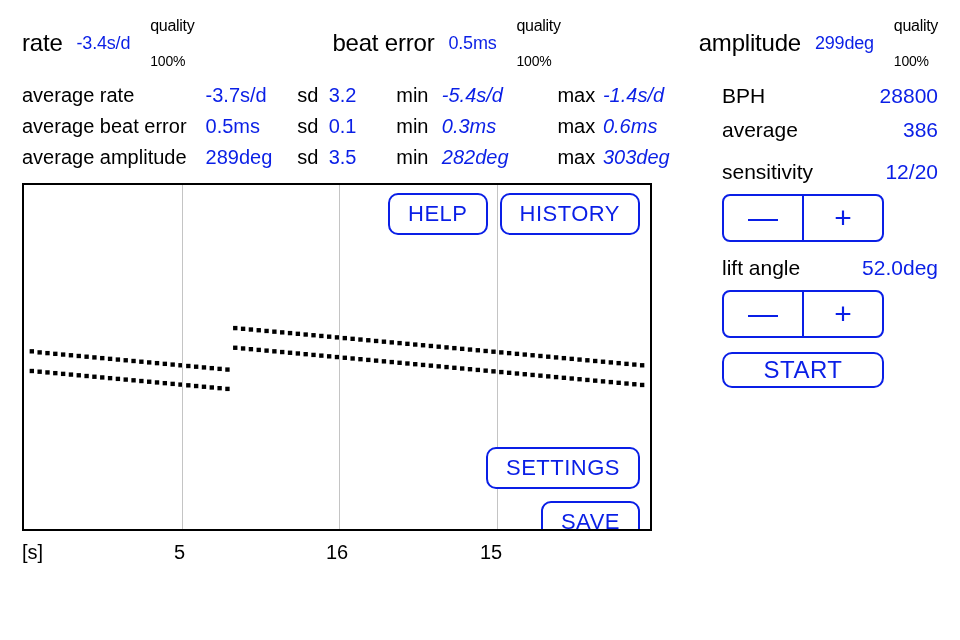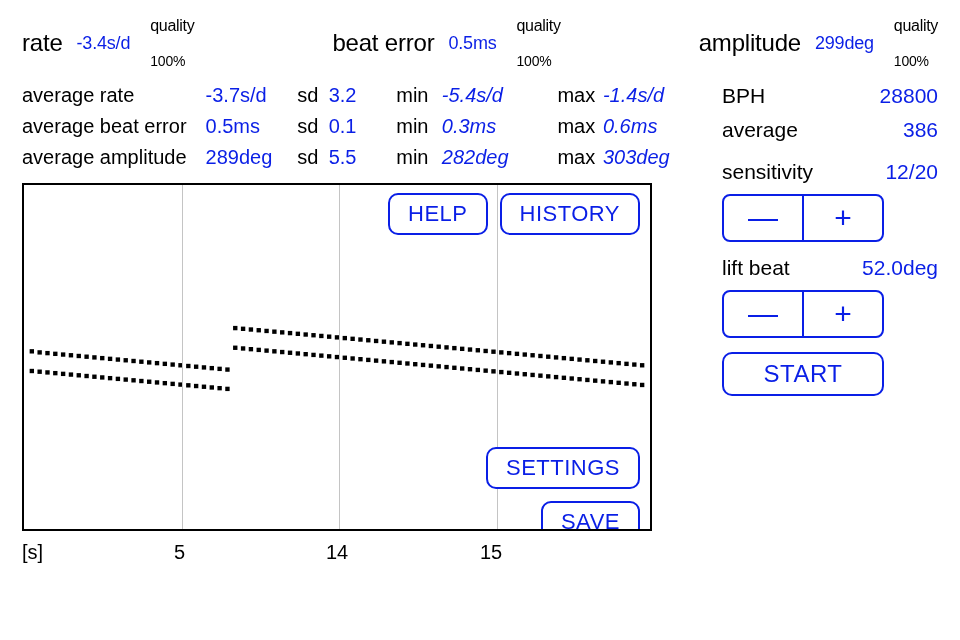--- a/index.html
+++ b/index.html
@@ -59,21 +59,21 @@
     font-size: 21px;
   }
   .side .kv { display: flex; justify-content: space-between; margin: 4px 0 10px; gap: 17px; }
   .btn {
     border: 2px solid #0a1fe6;
     color: #0a1fe6;
     border-radius: 10px;
     background: #fff;
     font-size: 24px;
     letter-spacing: 0.5px;
-    height: 44px;
+    height: 36px;
     display: flex; align-items: center; justify-content: center;
     cursor: pointer; user-select: none;
   }
   .stepper {
     display: flex;
     width: 162px;
     height: 48px;
     border: 2px solid #0a1fe6;
     border-radius: 8px;
     overflow: hidden;
@@ -163,21 +163,21 @@
       <span class="sdval valnum">0.1</span>
       <span class="mm">min</span>
       <span class="mmval valnum">0.3ms</span>
       <span class="mm">max</span>
       <span class="mmval valnum">0.6ms</span>
     </div>
     <div class="row">
       <span class="lbl">average amplitude</span>
       <span class="vcol valnum">289deg</span>
       <span class="sd">sd</span>
-      <span class="sdval valnum">5.5</span>
+      <span class="sdval valnum">3.5</span>
       <span class="mm">min</span>
       <span class="mmval valnum">282deg</span>
       <span class="mm">max</span>
       <span class="mmval valnum">303deg</span>
     </div>
   </div>
 
   <div class="side">
     <div class="kv">
       <span>BPH</span>
@@ -193,21 +193,21 @@
     </div>
     <div class="stepper">
       <div class="half">
         <span>—</span>
       </div>
       <div class="half">
         <span>+</span>
       </div>
     </div>
     <div class="kv">
-      <span>lift beat</span>
+      <span>lift angle</span>
       <span class="valnum">52.0deg</span>
     </div>
     <div class="stepper">
       <div class="half">
         <span>—</span>
       </div>
       <div class="half">
         <span>+</span>
       </div>
     </div>
@@ -387,19 +387,19 @@
           <div class="btn">HISTORY</div>
         </div>
         <div class="btn settings">SETTINGS</div>
         <div class="btn">SAVE</div>
       </div>
     </div>
     <div class="xaxis">
       <span class="xunit">[s]</span>
       <span id="xticks">
           <span class="xtick" style="left: 157.5px;">5</span>
-          <span class="xtick" style="left: 315px;">14</span>
+          <span class="xtick" style="left: 315px;">16</span>
           <span class="xtick" style="left: 469px;">15</span>
         </span>
     </div>
   </div>
 
 </div>
 
 </body></html>

